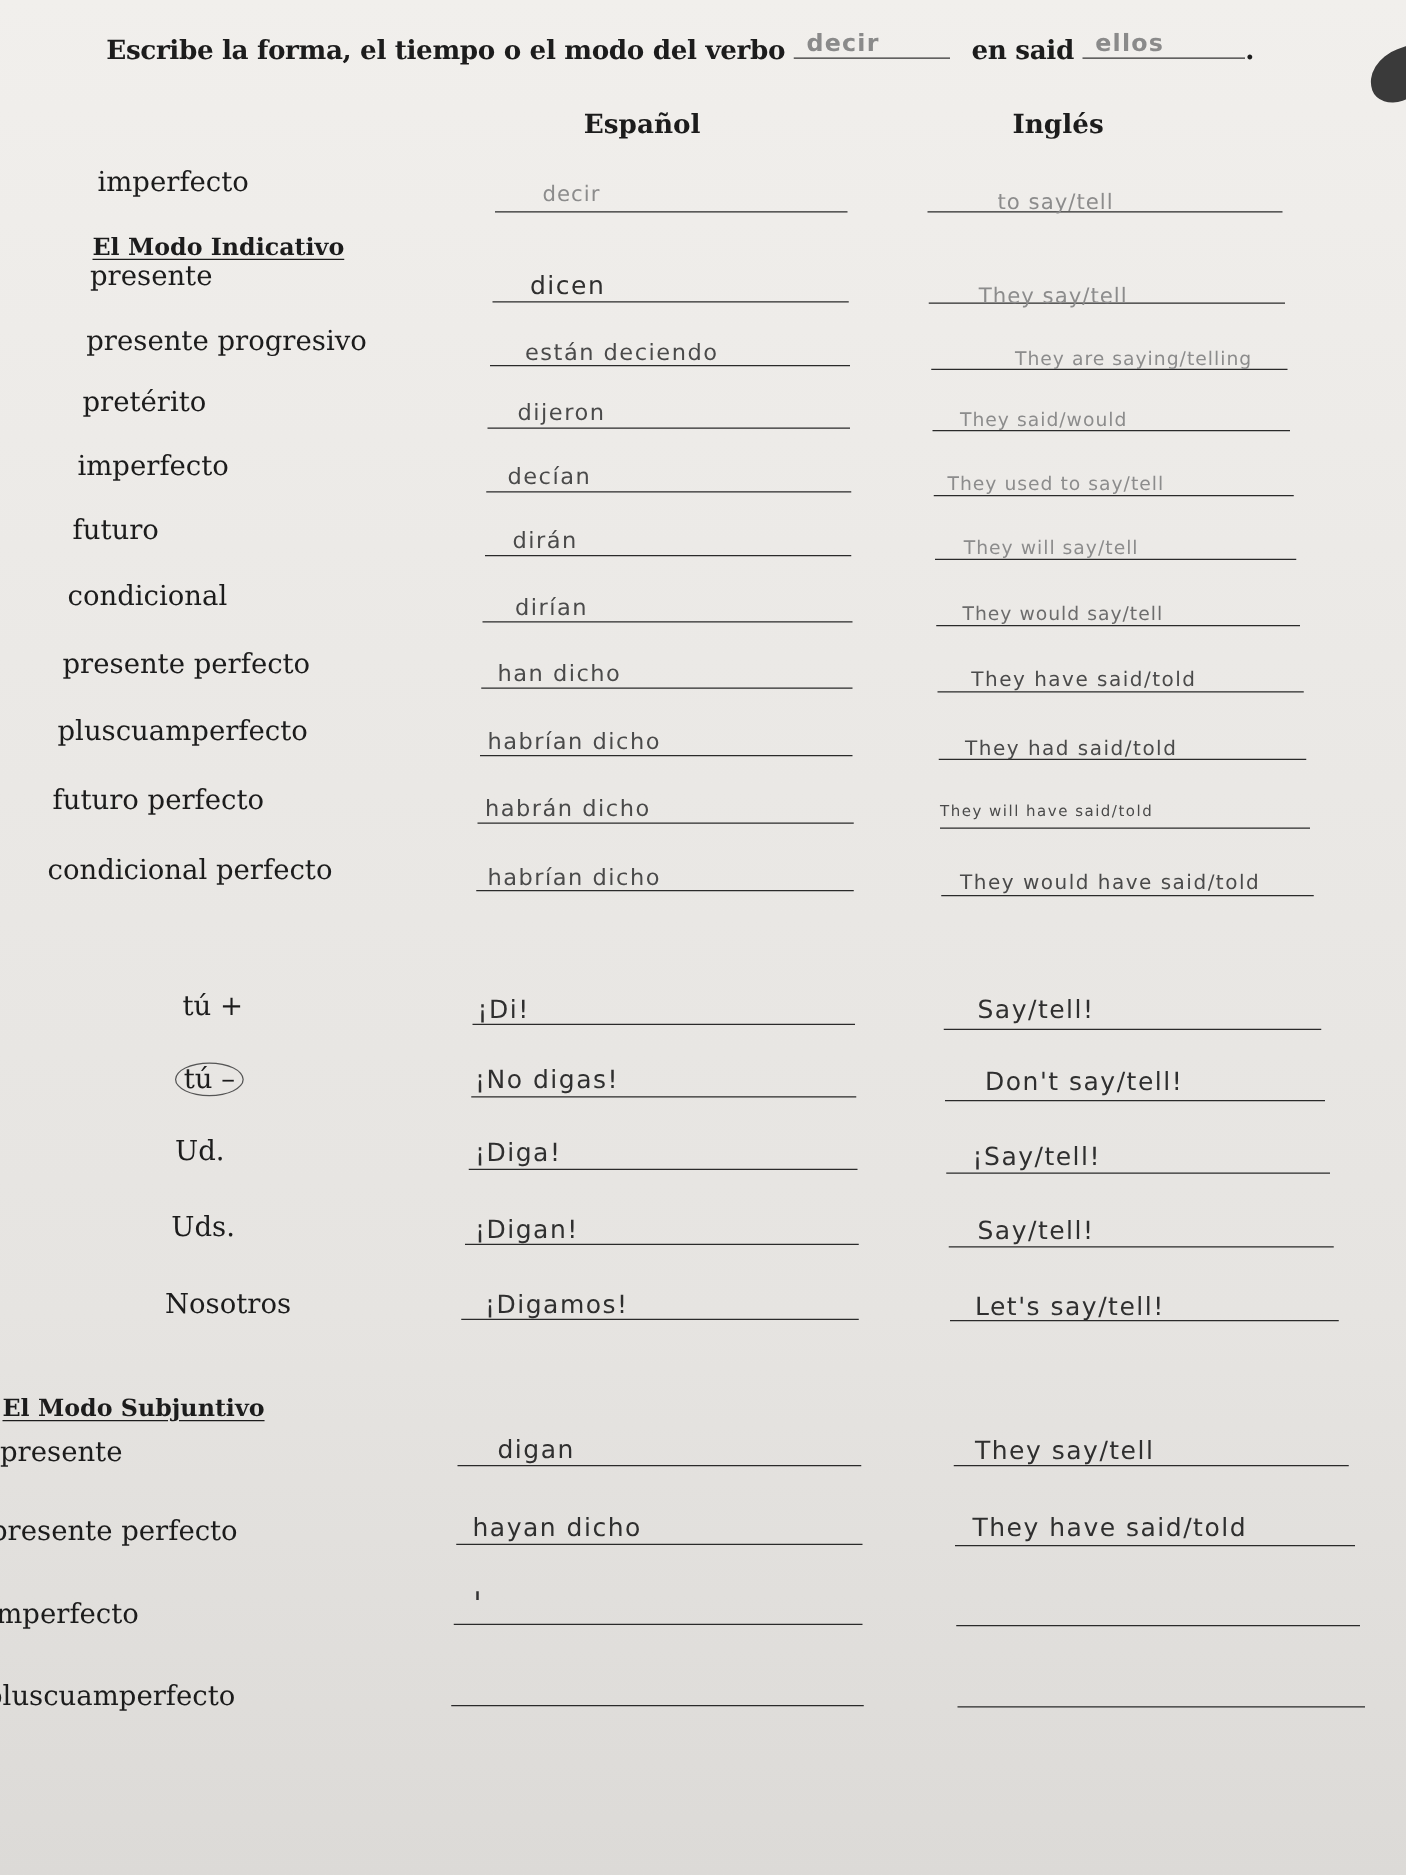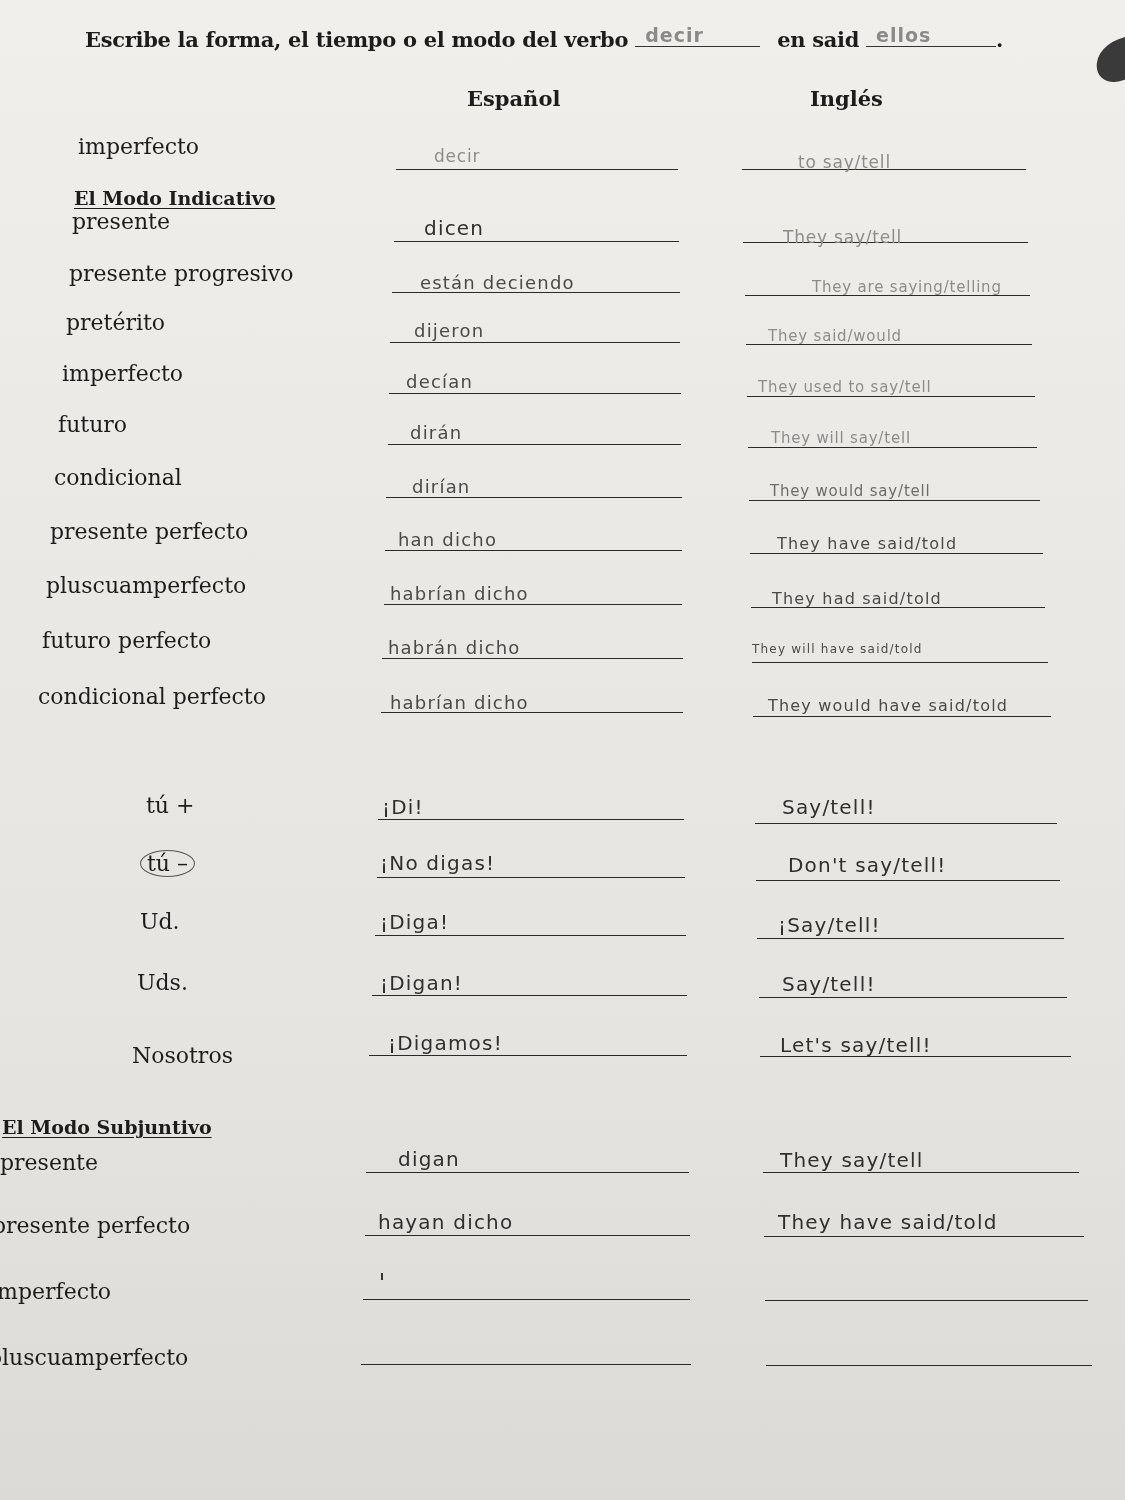--- a/index.html
+++ b/index.html
@@ -128,21 +128,21 @@
   <div class="ans" style="left:380px; top:910px;">¡Diga!</div>
   <div class="line" style="left:757px; top:938px; width:307px;"></div>
   <div class="ans" style="left:778px; top:913px;">¡Say/tell!</div>
 
   <div class="abs label" style="left:137px; top:970px;">Uds.</div>
   <div class="line" style="left:372px; top:995px; width:315px;"></div>
   <div class="ans" style="left:380px; top:971px;">¡Digan!</div>
   <div class="line" style="left:759px; top:997px; width:308px;"></div>
   <div class="ans" style="left:782px; top:972px;">Say/tell!</div>
 
-  <div class="abs label" style="left:132px; top:1031px;margin-top:12px;">Nosotros</div>
+  <div class="abs label" style="left:132px; top:1031px;">Nosotros</div>
   <div class="line" style="left:369px; top:1055px; width:318px;"></div>
   <div class="ans" style="left:388px; top:1031px;">¡Digamos!</div>
   <div class="line" style="left:760px; top:1056px; width:311px;"></div>
   <div class="ans" style="left:780px; top:1033px;">Let's say/tell!</div>
 
   <div class="abs section" style="left:2px; top:1116px;">El Modo Subjuntivo</div>
 
   <div class="abs label" style="left:0px; top:1150px;">presente</div>
   <div class="line" style="left:366px; top:1172px; width:323px;"></div>
   <div class="ans" style="left:398px; top:1147px;">digan</div>

